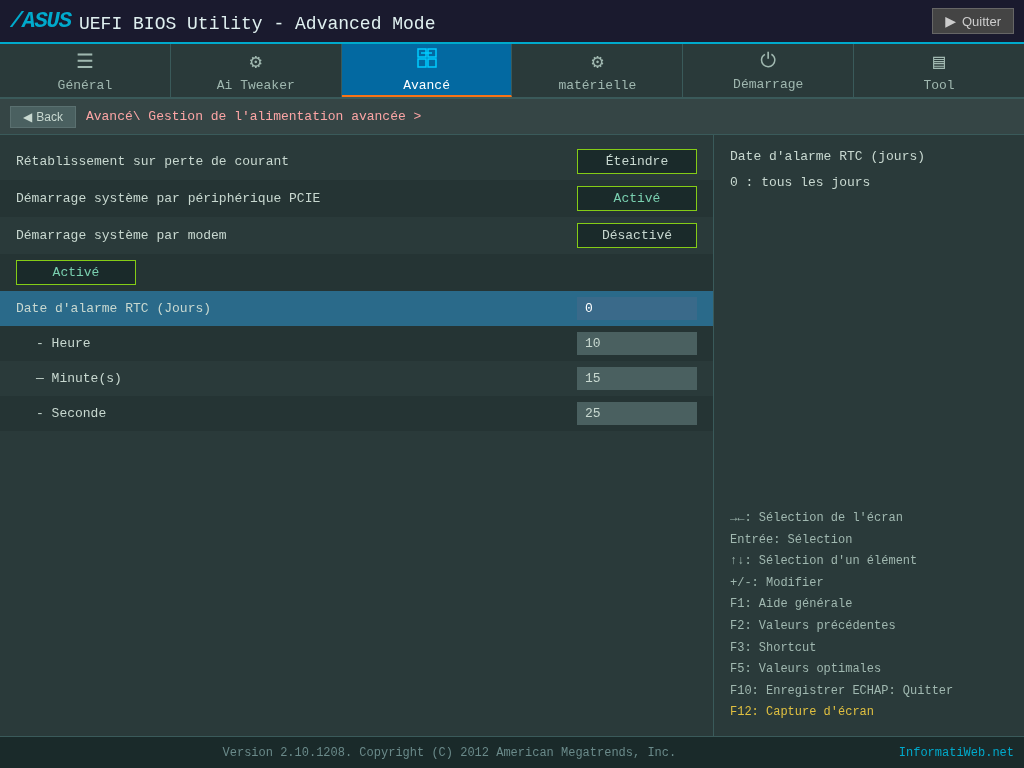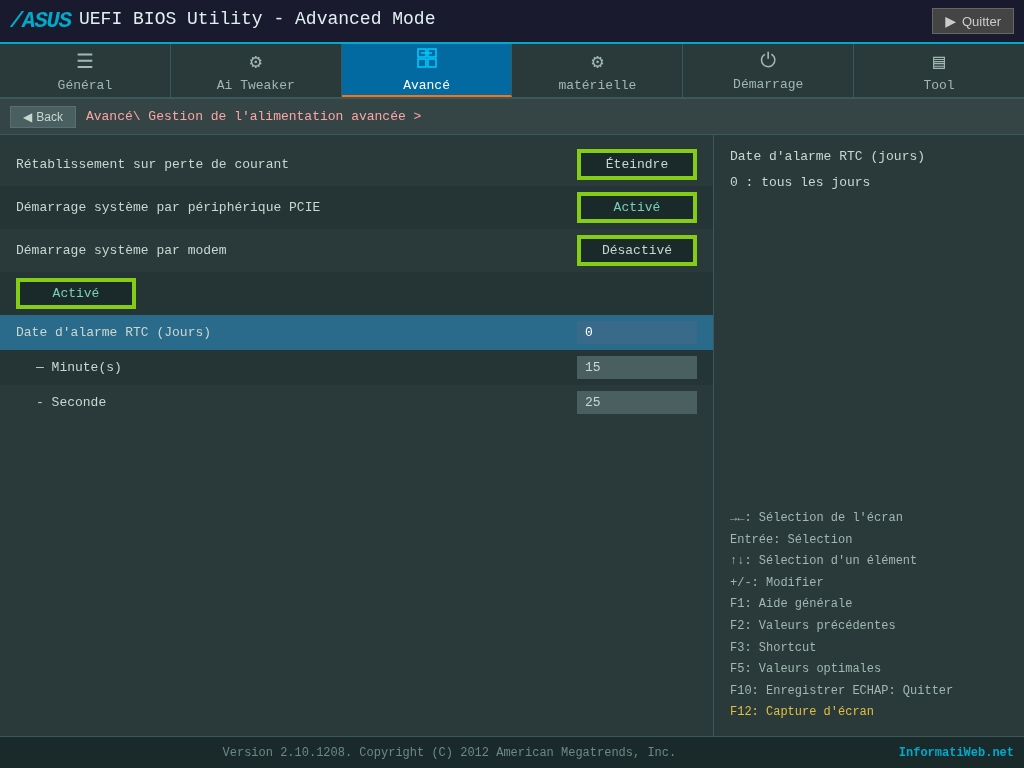--- a/index.html
+++ b/index.html
@@ -16,21 +16,21 @@
     #header {
       background: #1a1a2e;
       height: 44px;
       display: flex;
       align-items: center;
       padding: 0 10px;
       border-bottom: 2px solid #00aacc;
     }
     #asus-logo {
       display: flex;
-      align-items: flex-start;
+      align-items: flex-end;
       gap: 8px;
     }
     .asus-brand {
       font-size: 22px;
       font-weight: bold;
       color: #00aacc;
       font-style: italic;
       letter-spacing: -1px;
     }
     .header-title {
@@ -136,21 +136,21 @@
     }
     .setting-label.indented { padding-left: 20px; }
 
     .setting-value {
       min-width: 120px;
       text-align: center;
     }
 
     .btn-value {
       background: #1a2a2a;
-      border: 4px solid #84cc16;
+      border: 1px solid #84cc16;
       color: #c8d8d0;
       padding: 4px 16px;
       font-size: 13px;
       min-width: 120px;
       text-align: center;
       cursor: pointer;
       font-family: 'Courier New', monospace;
     }
     .btn-value.active { color: #7ad0b0; }
 
@@ -206,21 +206,21 @@
       background: #1a2a2a;
       display: flex;
       align-items: center;
       justify-content: center;
       border-top: 1px solid #3a5a5a;
       font-size: 12px;
       color: #6a8a8a;
     }
     .footer-brand {
       color: #00aacc;
-      font-weight: bold;
+      font-weight: normal;
       margin-left: auto;
       margin-right: 10px;
     }
     .footer-copy { flex: 1; text-align: center; }
   </style>
 </head>
 <body>
 
 <div id="header">
   <div id="asus-logo">
@@ -307,20 +307,26 @@
       </div>
     </div>
 
     <div class="setting-row highlighted">
       <span class="setting-label">Date d'alarme RTC (Jours)</span>
       <div class="setting-value">
         <input class="input-value" type="text" value="0" style="">
       </div>
     </div>
 
+    <div class="setting-row">
+      <span class="setting-label indented">- Heure</span>
+      <div class="setting-value">
+        <input class="input-value-gray" type="text" value="10" style="">
+      </div>
+    </div>
 
     <div class="setting-row">
       <span class="setting-label indented">— Minute(s)</span>
       <div class="setting-value">
         <input class="input-value-gray" type="text" value="15" style="">
       </div>
     </div>
 
     <div class="setting-row">
       <span class="setting-label indented">- Seconde</span>

